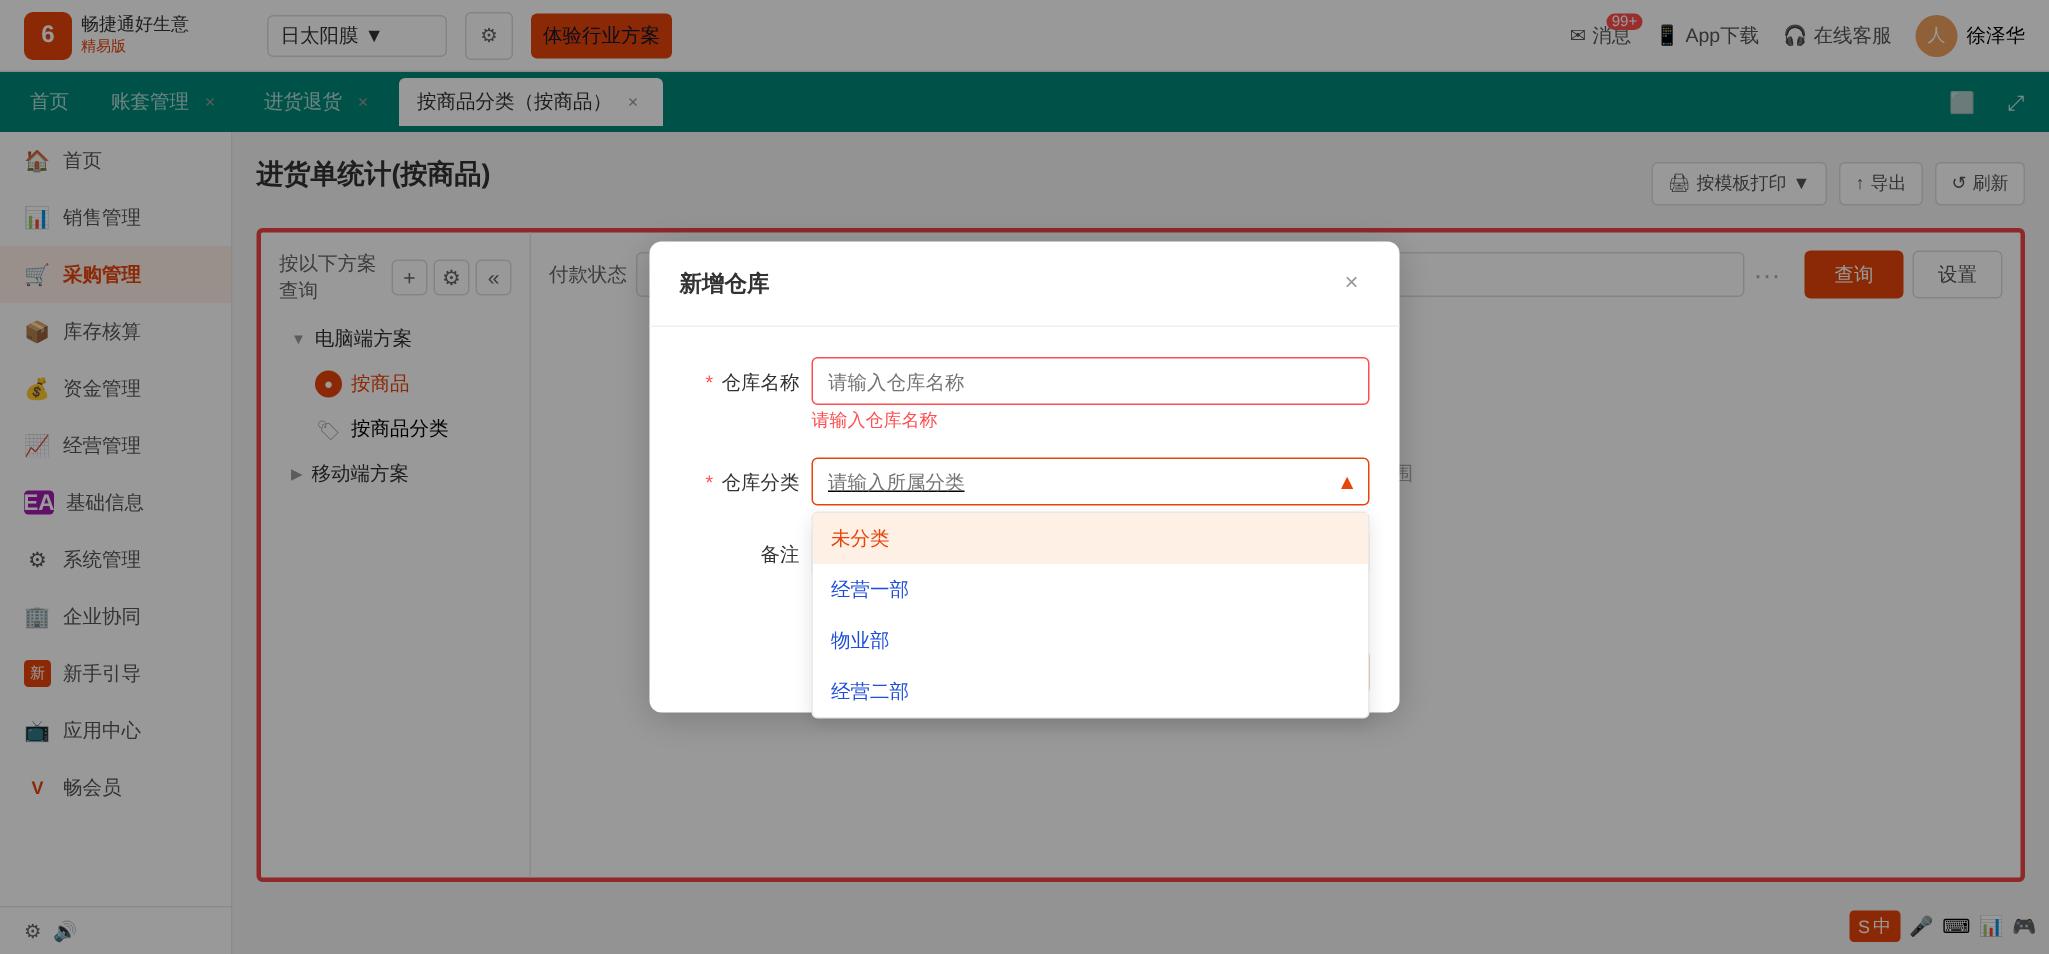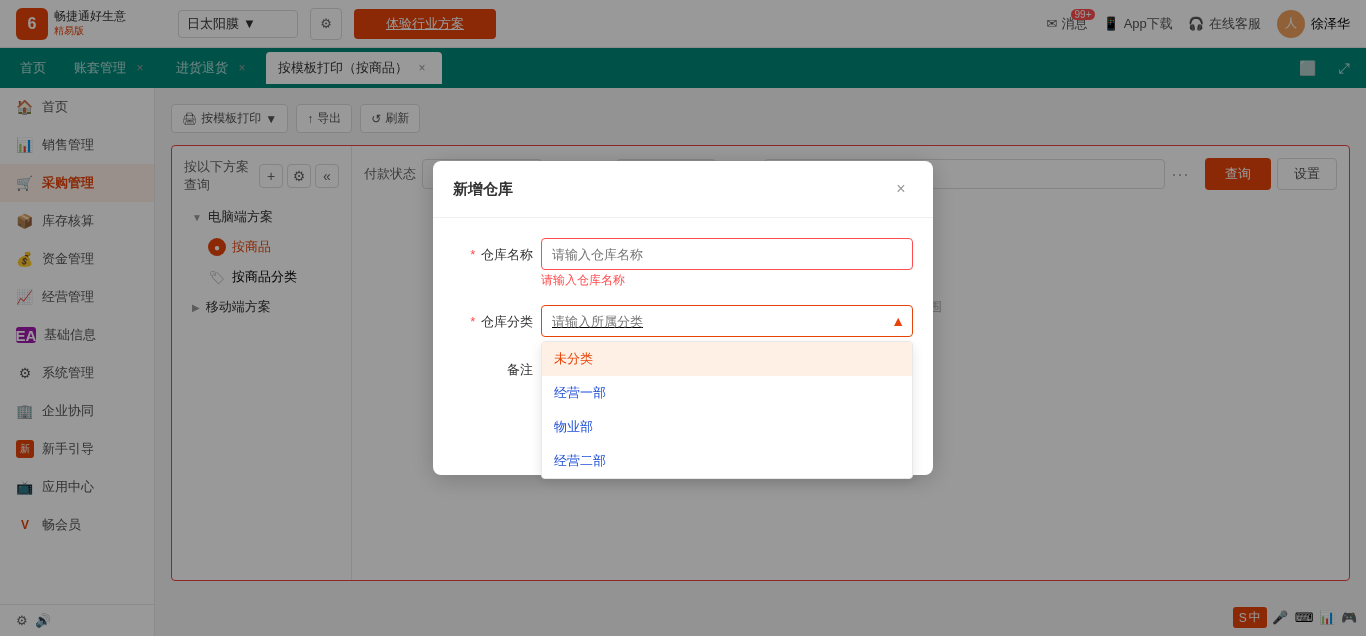--- a/index.html
+++ b/index.html
@@ -54,27 +54,26 @@
       border-radius: 4px;
       display: flex;
       align-items: center;
       justify-content: center;
       cursor: pointer;
       color: #666;
     }
 
     .trial-btn {
       background: #e8440a;
-      color: #ffffff;
+      color: #0f172a;
       border: none;
       border-radius: 4px;
-      padding: 6px 32px;
-      cursor: pointer;
-      font-size: 13px;
-      text-decoration: underline;
+      padding: 6px 8px;
+      cursor: pointer;
+      font-size: 13px;
     }
 
     .header-right {
       margin-left: auto;
       display: flex;
       align-items: center;
       gap: 16px;
     }
     .header-icon-item {
       display: flex;
@@ -215,21 +214,21 @@
       background: #fff;
       cursor: pointer;
       color: #555;
       font-size: 12px;
     }
 
     
     .filter-panel {
       background: #fff;
       border-radius: 4px;
-      border: 1px solid #ef4444;
+      border: 3px solid #ef4444;
       display: flex;
       height: calc(100% - 80px);
     }
     .filter-sidebar {
       width: 180px;
       border-right: 1px solid #e8e8e8;
       padding: 12px;
     }
     .filter-sidebar-title {
       font-size: 13px;
@@ -554,21 +553,21 @@
   </div>
   <div class="tab-item">
     <span>账套管理</span>
     <span class="tab-close">×</span>
   </div>
   <div class="tab-item">
     <span>进货退货</span>
     <span class="tab-close">×</span>
   </div>
   <div class="tab-item active">
-    <span>按模板打印（按商品）</span>
+    <span>按商品分类（按商品）</span>
     <span class="tab-close">×</span>
   </div>
   <div class="tab-bar-right">
     <div class="tab-bar-icon" style="color: rgba(255,255,255,0.8);">⬜</div>
     <div class="tab-bar-icon" style="color: rgba(255,255,255,0.8);">⤢</div>
   </div>
 </div>
 
 <div class="main-layout">
 
@@ -624,20 +623,21 @@
 
     <div class="sidebar-bottom-fixed">
       <span style="cursor:pointer; color:#666;">⚙</span>
       <span style="cursor:pointer; color:#666;">🔊</span>
     </div>
   </div>
 
   <div class="content-area">
 
     <div style="display:flex; align-items:center; justify-content:space-between; margin-bottom: 12px;">
+      <div class="page-title">进货单统计(按商品)</div>
       <div class="top-actions" style="position:relative; top:auto; right:auto;">
         <div class="toolbar-btn">
           <span>🖨</span>
           <span>按模板打印</span>
           <span>▼</span>
         </div>
         <div class="toolbar-btn">
           <span>↑</span>
           <span>导出</span>
         </div>

